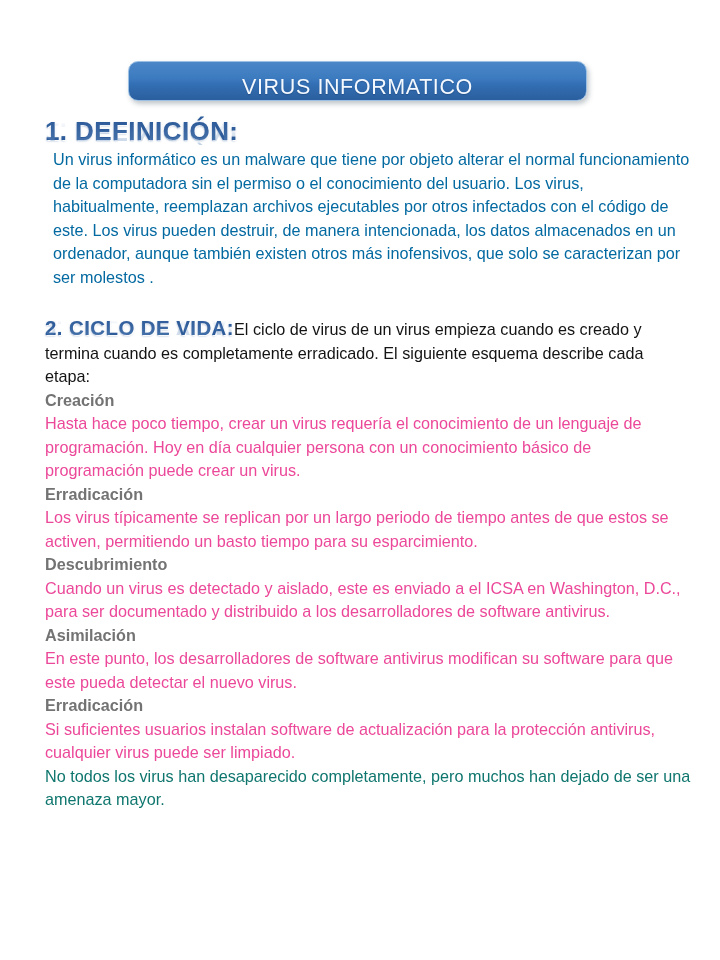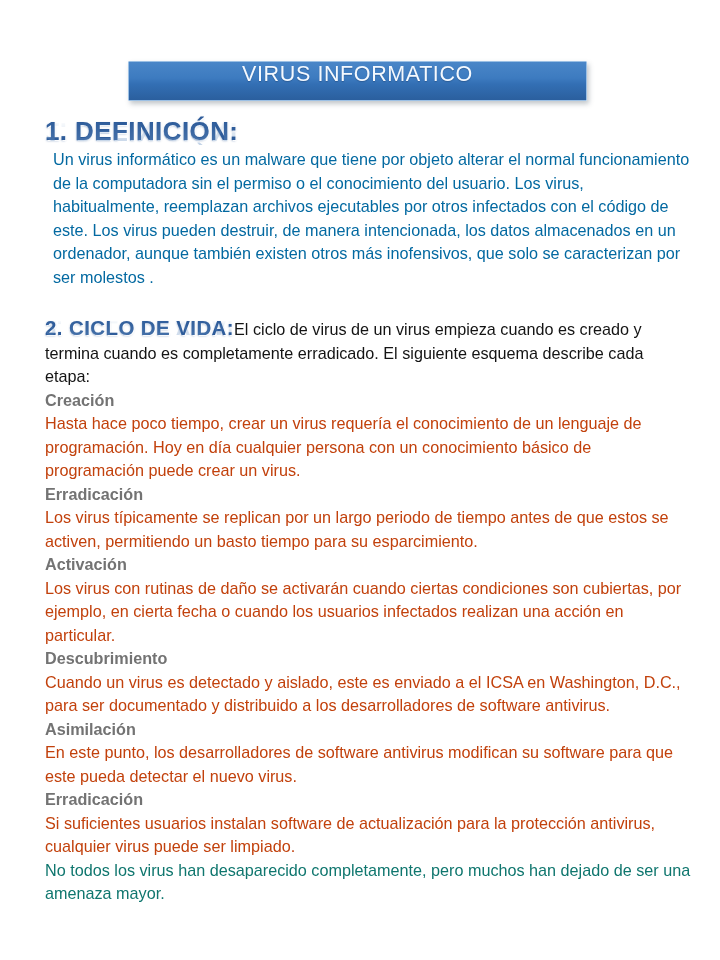--- a/index.html
+++ b/index.html
@@ -35,24 +35,24 @@
   .banner {
     width: 100%;
     height: 100%;
     box-sizing: border-box;
     background: linear-gradient(to bottom,
                 #4a86c8 0%,
                 #3d7bc0 42%,
                 #336fb4 58%,
                 #2b5f9e 100%);
     border: 1px solid #9cc0e4;
-    border-radius: 1px;
+    border-radius: 10px;
     box-shadow: 2px 3px 5px rgba(120,130,140,0.45);
     display: flex;
-    align-items: flex-start;
+    align-items: flex-end;
     justify-content: center;
   }
   .banner-title {
     color: #f4f9ff;
     font-size: 21.5px;
     letter-spacing: 0.6px;
     font-weight: 400;
     white-space: nowrap;
     text-shadow: 0 1px 1px rgba(20,50,90,0.35);
   }
@@ -131,21 +131,21 @@
   .stage-term {
     font-size: 16.2px;
     line-height: 23.5px;
     font-weight: bold;
     color: #737373;
     margin: 0;
   }
   .stage-def {
     font-size: 16.2px;
     line-height: 23.5px;
-    color: #c2410c;
+    color: #ec4899;
     margin: 0;
   }
   .closing {
     font-size: 16.2px;
     line-height: 23.5px;
     color: #0f766e;
     margin: 0;
   }
 </style>
 </head>
@@ -181,24 +181,20 @@
       <div>
         <div class="stage-term">Creación</div>
         <div class="stage-def">Hasta hace poco tiempo, crear un virus requería el conocimiento de un lenguaje de programación. Hoy en día cualquier persona con un conocimiento básico de programación puede crear un virus.</div>
       </div>
 
       <div>
         <div class="stage-term">Erradicación</div>
         <div class="stage-def">Los virus típicamente se replican por un largo periodo de tiempo antes de que estos se activen, permitiendo un basto tiempo para su esparcimiento.</div>
       </div>
 
-      <div>
-        <div class="stage-term">Activación</div>
-        <div class="stage-def">Los virus con rutinas de daño se activarán cuando ciertas condiciones son cubiertas, por ejemplo, en cierta fecha o cuando los usuarios infectados realizan una acción en particular.</div>
-      </div>
 
       <div>
         <div class="stage-term">Descubrimiento</div>
         <div class="stage-def">Cuando un virus es detectado y aislado, este es enviado a el ICSA en Washington, D.C., para ser documentado y distribuido a los desarrolladores de software antivirus.</div>
       </div>
 
       <div>
         <div class="stage-term">Asimilación</div>
         <div class="stage-def">En este punto, los desarrolladores de software antivirus modifican su software para que este pueda detectar el nuevo virus.</div>
       </div>

